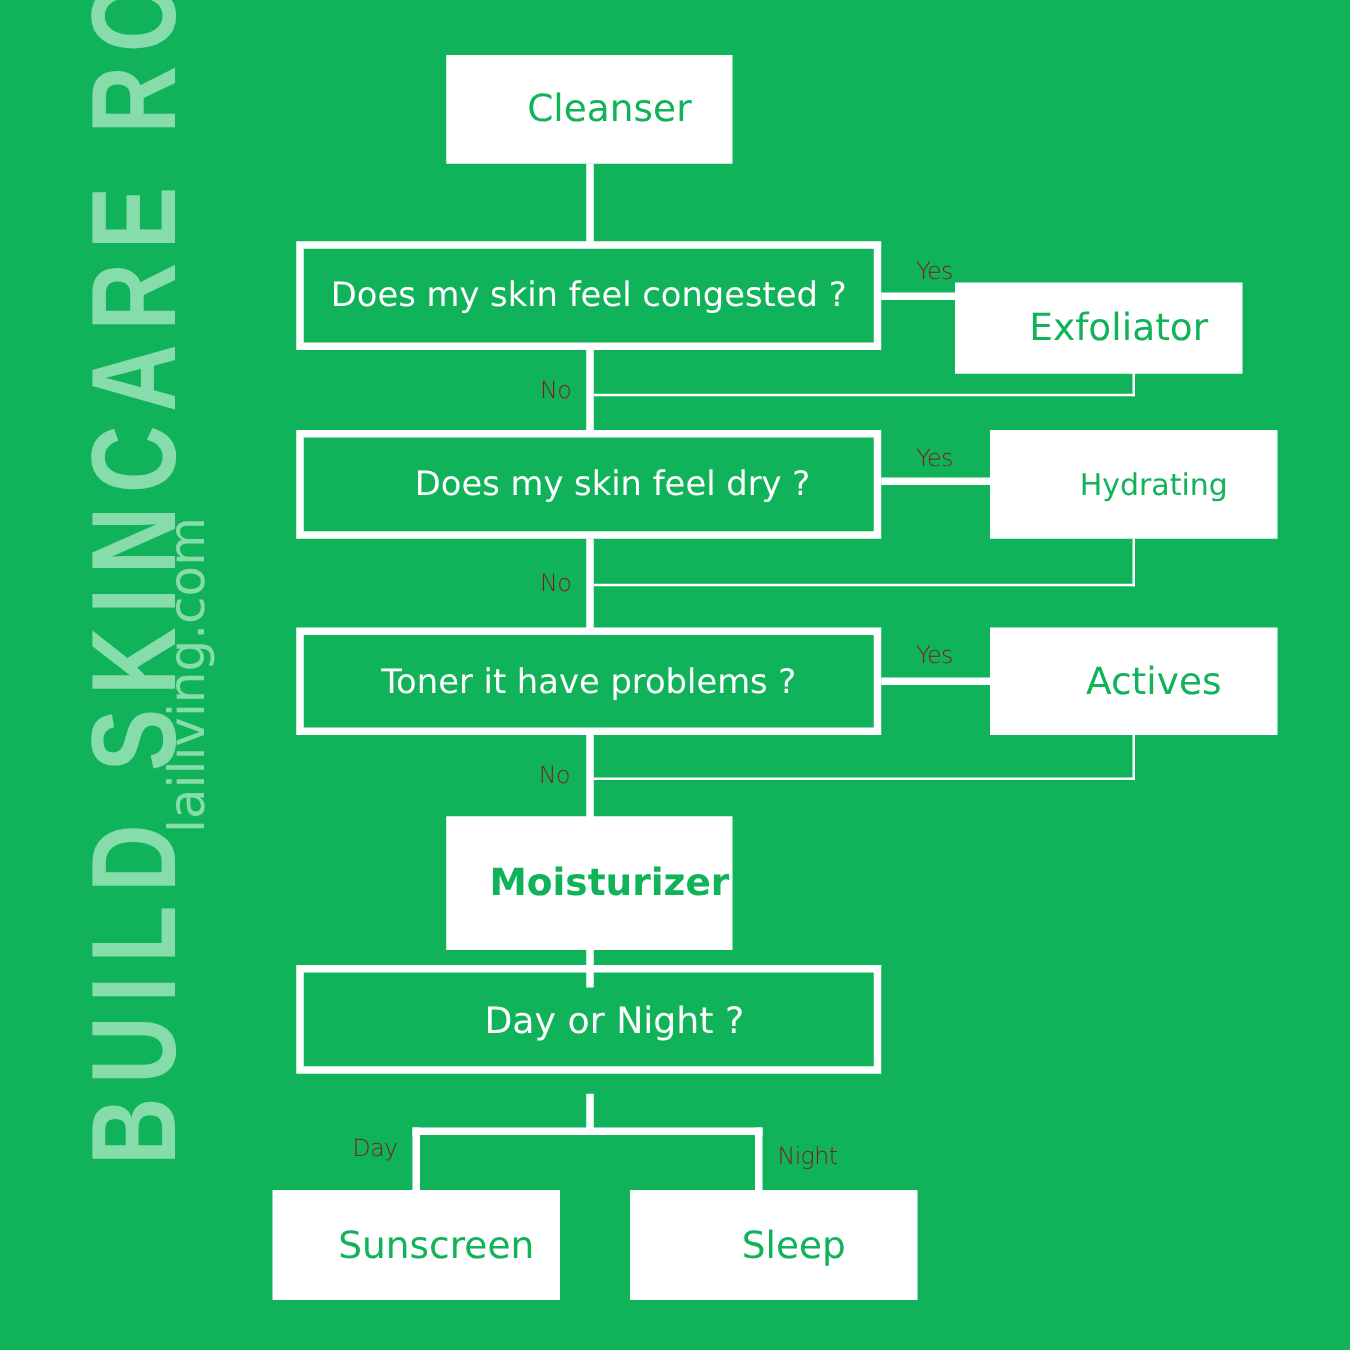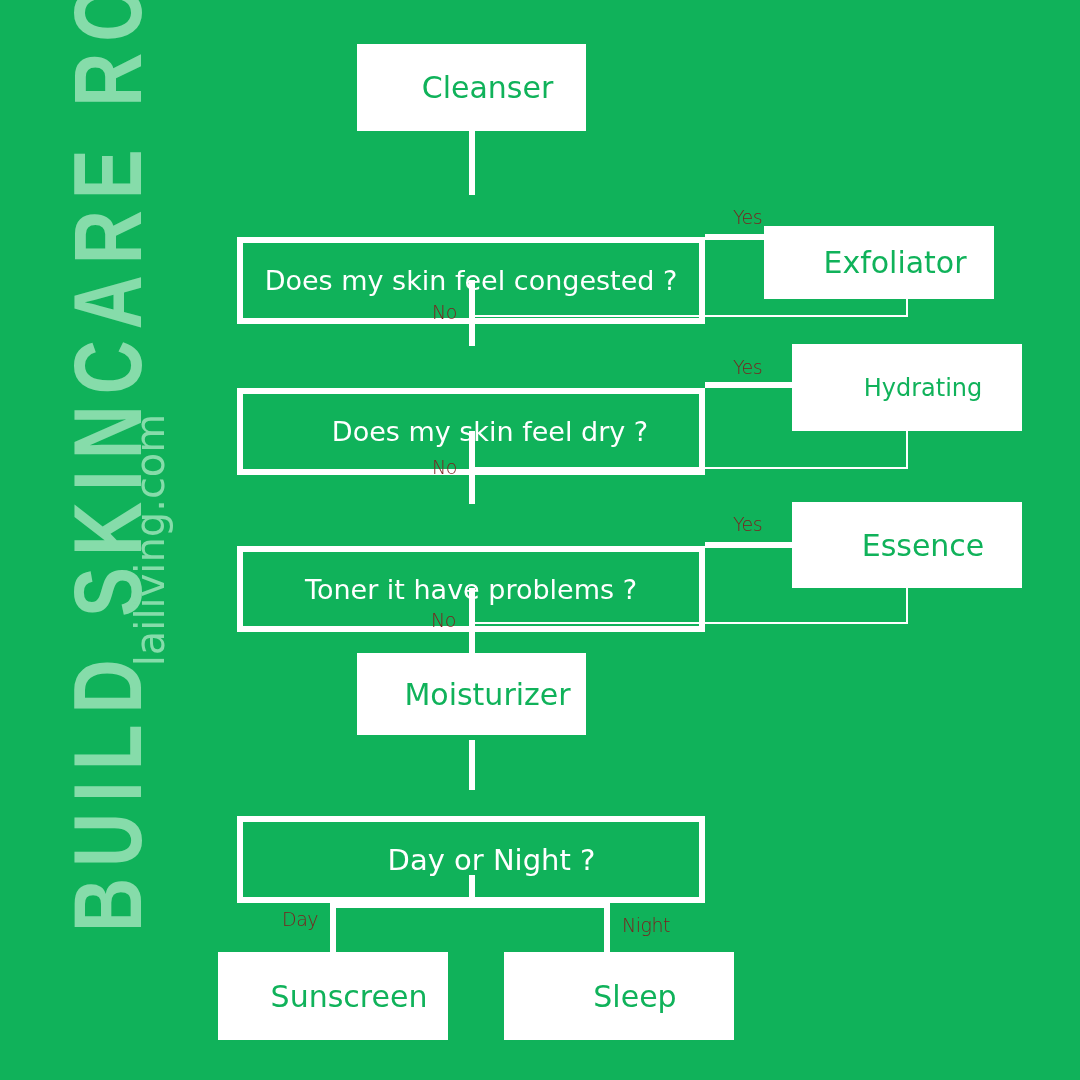--- a/index.html
+++ b/index.html
@@ -1,19 +1,19 @@
 <!DOCTYPE html>
 <html><head>
 <meta charset="utf-8">
 <style>
   html,body{margin:0;padding:0;}
   body{width:1080px;height:1080px;overflow:hidden;background:#10B25A;position:relative;font-family:"DejaVu Sans","Liberation Sans",sans-serif;}
   .abs{position:absolute;box-sizing:border-box;}
   .box-white{background:#fff;color:#10B25A;display:flex;align-items:center;justify-content:center;text-align:center;padding-left:32px;}
-  .box-outline{border:6px solid #fff;color:#fff;display:flex;align-items:center;justify-content:center;text-align:center;margin-top:44px;}
+  .box-outline{border:6px solid #fff;color:#fff;display:flex;align-items:center;justify-content:center;text-align:center;}
   .line{background:#fff;position:absolute;}
   .lbl{position:absolute;color:#7f1d1d;font-size:19px;font-weight:300;letter-spacing:-0.5px;}
   .t1{position:absolute;color:#86DCAA;font-family:"Liberation Sans",sans-serif;font-weight:bold;font-size:96px;letter-spacing:14px;white-space:nowrap;transform:rotate(-90deg) scaleX(0.78);transform-origin:center center;}
   .t2{position:absolute;color:#86DCAA;font-family:"DejaVu Sans",sans-serif;font-size:40px;white-space:nowrap;transform:rotate(-90deg);transform-origin:center center;}
   .node-text{font-size:30px;}
   .q-text{font-size:27px;}
 </style>
 </head>
 <body>
 
@@ -56,24 +56,24 @@
   <span>Does my skin feel dry ?</span>
 </div>
 <div class="abs box-white" style="left:792px;top:344px;width:230px;height:87px;flex-direction:column;font-size:24px;line-height:26px;">
   <span>Hydrating</span>
 </div>
 
 <div class="abs box-outline q-text" style="left:237px;top:502px;width:468px;height:86px;">
   <span>Toner it have problems ?</span>
 </div>
 <div class="abs box-white node-text" style="left:792px;top:502px;width:230px;height:86px;">
-  <span>Essence</span>
+  <span>Actives</span>
 </div>
 
-<div class="abs box-white node-text" style="left:357px;top:653px;width:229px;height:82px;">
+<div class="abs box-white node-text" style="left:357px;top:653px;width:229px;height:107px;font-weight:bold;">
   <span>Moisturizer</span>
 </div>
 
 <div class="abs box-outline q-text" style="left:237px;top:772px;width:468px;height:87px;font-size:29px;padding-left:41px;">
   <span>Day or Night ?</span>
 </div>
 
 <div class="abs box-white node-text" style="left:218px;top:952px;width:230px;height:88px;">
   <span>Sunscreen</span>
 </div>

